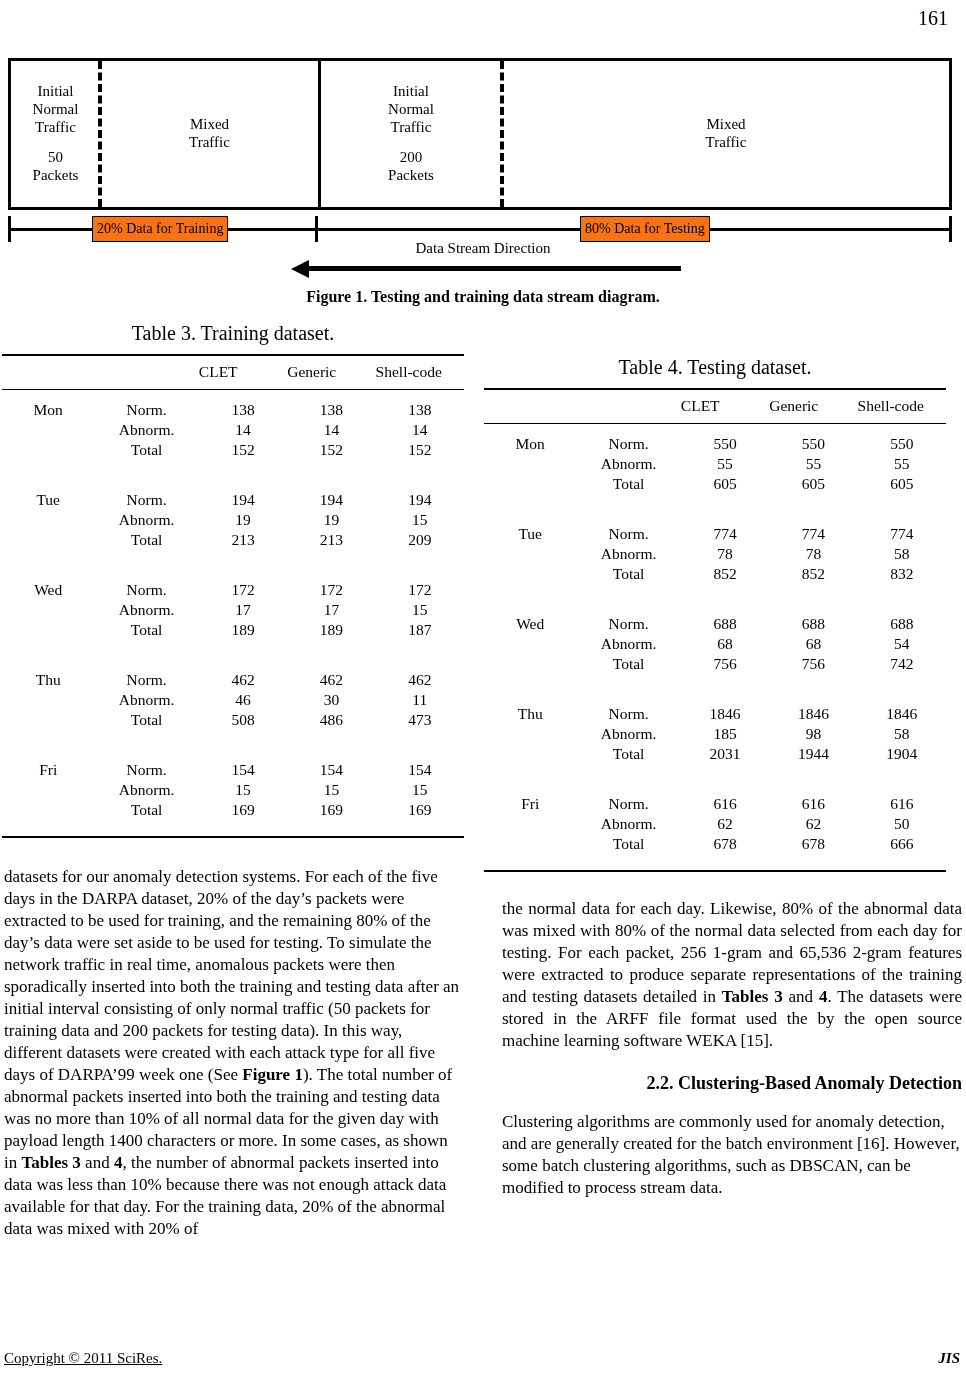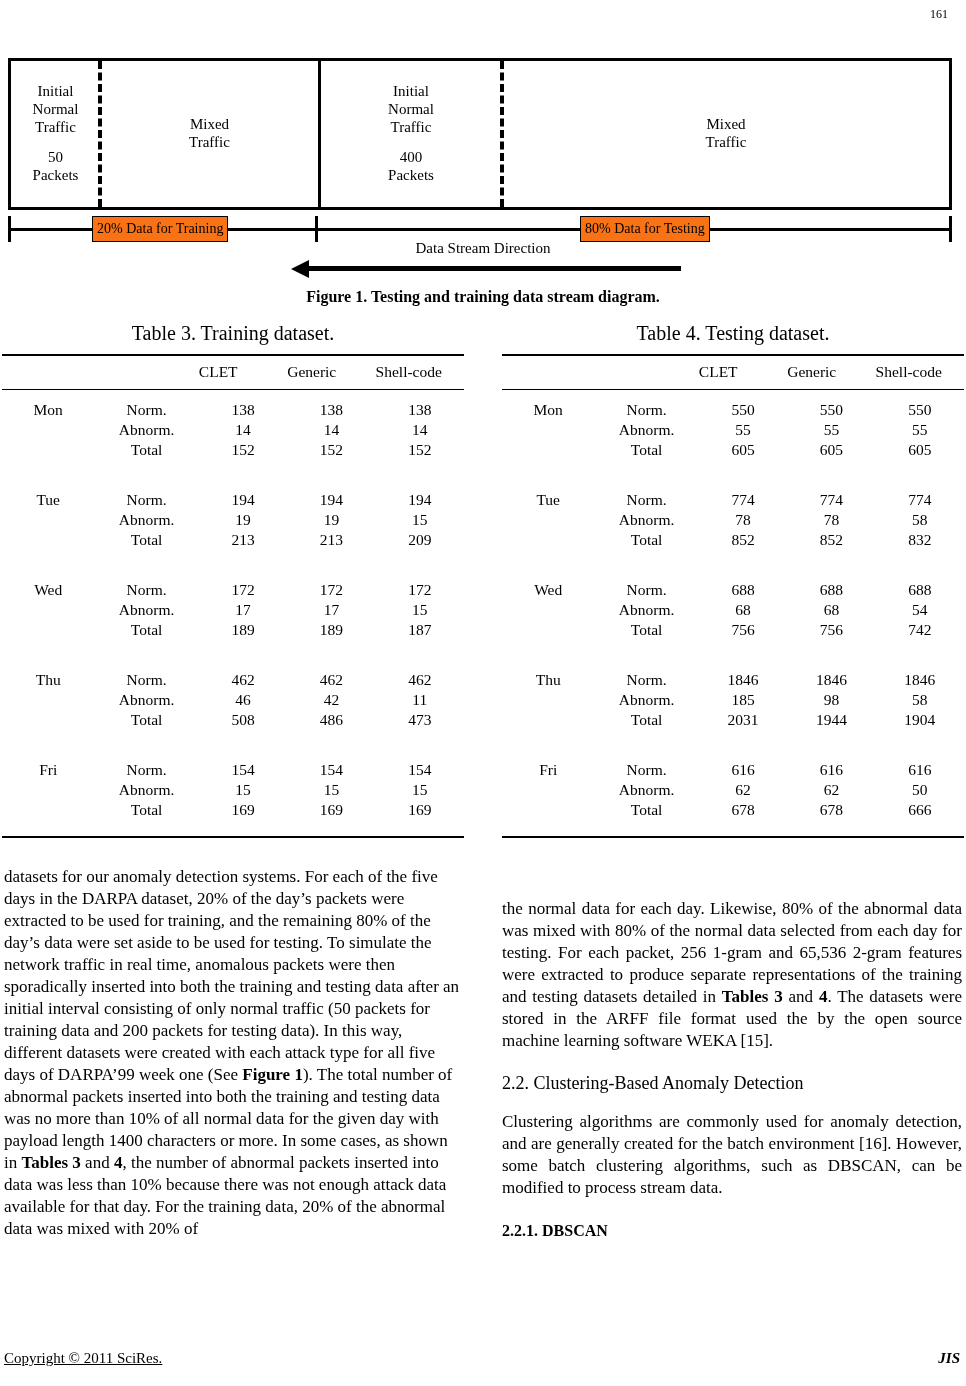--- a/index.html
+++ b/index.html
@@ -32,21 +32,21 @@
     font-size: 17px;
     letter-spacing: 0.3px;
   }
   .runhead-title .ital {
     font-style: italic;
   }
   .runhead-page {
     position: absolute;
     right: 18px;
     top: 1px;
-    font-size: 12px;
+    font-size: 20px;
   }
 
   
   .figure-wrap {
     position: absolute;
     left: 0;
     top: 52px;
     width: 966px;
     height: 250px;
   }
@@ -189,21 +189,21 @@
     top: 322px;
     width: 966px;
     height: 530px;
   }
   .tbl-block {
     position: absolute;
     top: 0;
     width: 462px;
   }
   .tb-left  { left: 2px; }
-  .tb-right { left: 502px; }
+  .tb-right { left: 484px; margin-top: 34px; }
 
   .tbl-caption {
     text-align: center;
     font-size: 20px;
     font-weight: normal;
     margin-bottom: 9px;
   }
   table.data {
     width: 100%;
     border-collapse: collapse;
@@ -262,23 +262,23 @@
   }
   .col-left  { left: 4px; }
   .col-right { left: 502px; margin-top: 32px; }
   .col p {
     margin: 0 0 0 0;
     text-align: justify;
   }
   .col p:last-child { text-align: left; }
   .heading2 {
     font-size: 18px;
-    font-weight: normal;
+    font-weight: bold;
     margin: 20px 0 16px 0;
-    text-align: left;
+    text-align: right;
   }
   .heading3 {
     font-size: 16px;
     font-weight: bold;
     margin: 22px 0 0 0;
     text-align: left;
   }
   .para-after-h3 { margin-top: 1px; text-align: justify; }
   b.ref { font-weight: bold; }
 
@@ -334,21 +334,21 @@
         <span>Traffic</span>
       </span>
     </div>
 
     <div class="fig-panel p3">
       <span class="ptext">
         <span>Initial</span><br>
         <span>Normal</span><br>
         <span>Traffic</span>
         <span class="gap"></span>
-        <span>400</span><br>
+        <span>200</span><br>
         <span>Packets</span>
       </span>
     </div>
 
     <div class="fig-panel p4">
       <span class="ptext">
         <span>Mixed</span><br>
         <span>Traffic</span>
       </span>
     </div>
@@ -486,21 +486,21 @@
             <td class="c-day">Thu</td>
             <td class="c-kind">Norm.</td>
             <td class="c-val">462</td>
             <td class="c-val">462</td>
             <td class="c-val">462</td>
           </tr>
           <tr>
             <td class="c-day"></td>
             <td class="c-kind">Abnorm.</td>
             <td class="c-val">46</td>
-            <td class="c-val">42</td>
+            <td class="c-val">30</td>
             <td class="c-val">11</td>
           </tr>
           <tr>
             <td class="c-day"></td>
             <td class="c-kind">Total</td>
             <td class="c-val">508</td>
             <td class="c-val">486</td>
             <td class="c-val">473</td>
           </tr>
           <tr class="spacer">
@@ -713,21 +713,20 @@
     <p><span>datasets for our anomaly detection systems. For each of the five days in the DARPA dataset, 20% of the day’s packets were extracted to be used for training, and the remaining 80% of the day’s data were set aside to be used for testing. To simulate the network traffic in real time, anomalous packets were then sporadically inserted into both the training and testing data after an initial interval consisting of only normal traffic (50 packets for training data and 200 packets for testing data). In this way, different datasets were created with each attack type for all five days of DARPA’99 week one (See </span><b class="ref">Figure 1</b><span>). The total number of abnormal packets inserted into both the training and testing data was no more than 10% of all normal data for the given day with payload length 1400 characters or more. In some cases, as shown in </span><b class="ref">Tables 3</b><span> and </span><b class="ref">4</b><span>, the number of abnormal packets inserted into data was less than 10% because there was not enough attack data available for that day. For the training data, 20% of the abnormal data was mixed with 20% of</span></p>
   </div>
 
   <div class="col col-right">
     <p><span>the normal data for each day. Likewise, 80% of the abnormal data was mixed with 80% of the normal data selected from each day for testing. For each packet, 256 1-gram and 65,536 2-gram features were extracted to produce separate representations of the training and testing datasets detailed in </span><b class="ref">Tables 3</b><span> and </span><b class="ref">4</b><span>. The datasets were stored in the ARFF file format used the by the open source machine learning software WEKA [15].</span></p>
 
     <div class="heading2">2.2. Clustering-Based Anomaly Detection</div>
 
     <p>Clustering algorithms are commonly used for anomaly detection, and are generally created for the batch environment [16]. However, some batch clustering algorithms, such as DBSCAN, can be modified to process stream data.</p>
 
-    <div class="heading3">2.2.1. DBSCAN</div>
 
   </div>
 </div>
 
 <div class="footer">
   <div class="footer-left">Copyright © 2011 SciRes.</div>
   <div class="footer-right">JIS</div>
 </div>
 
 </body></html>

